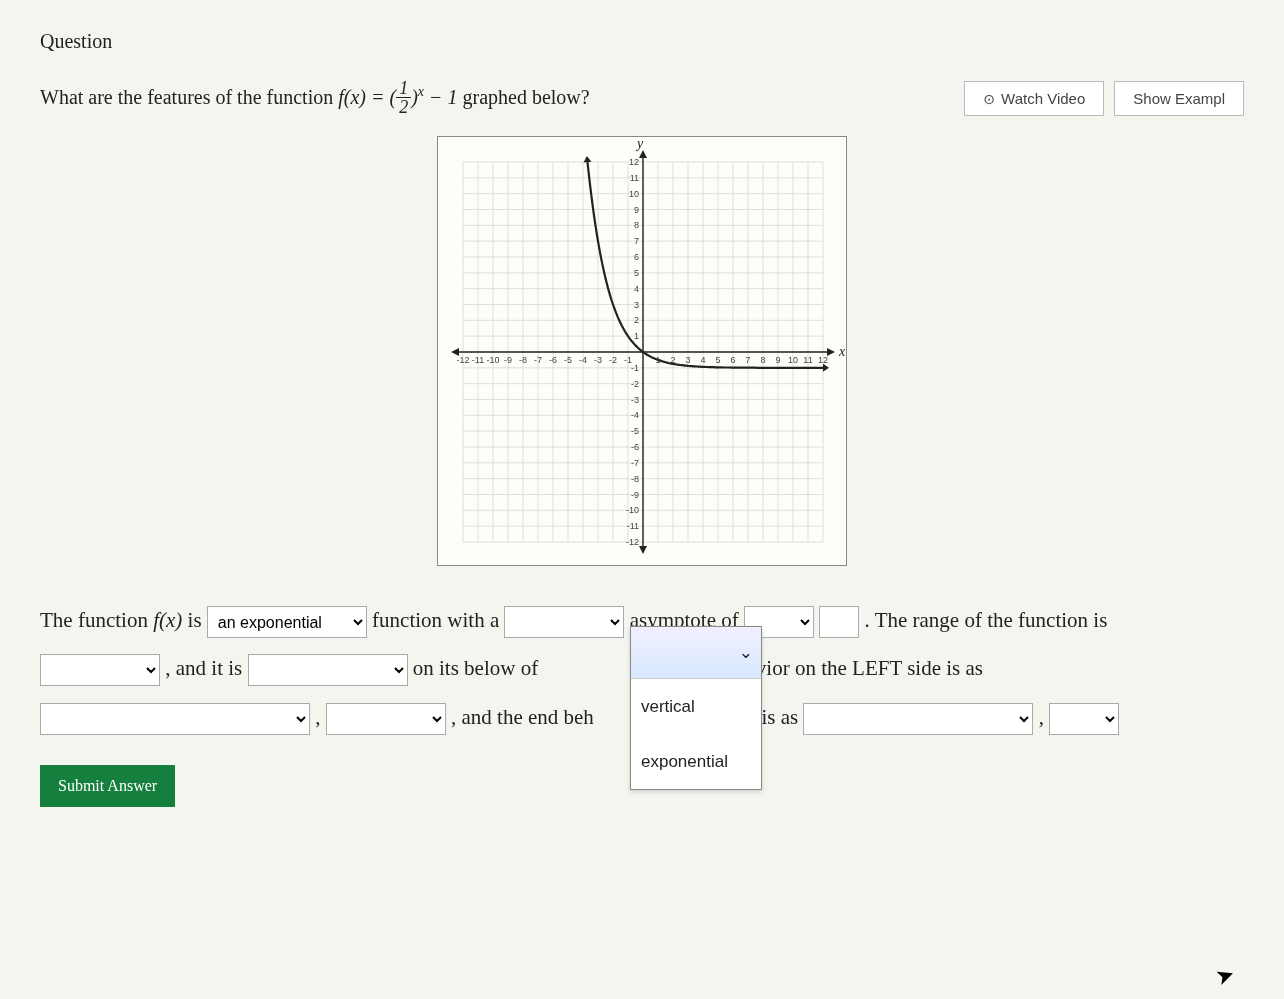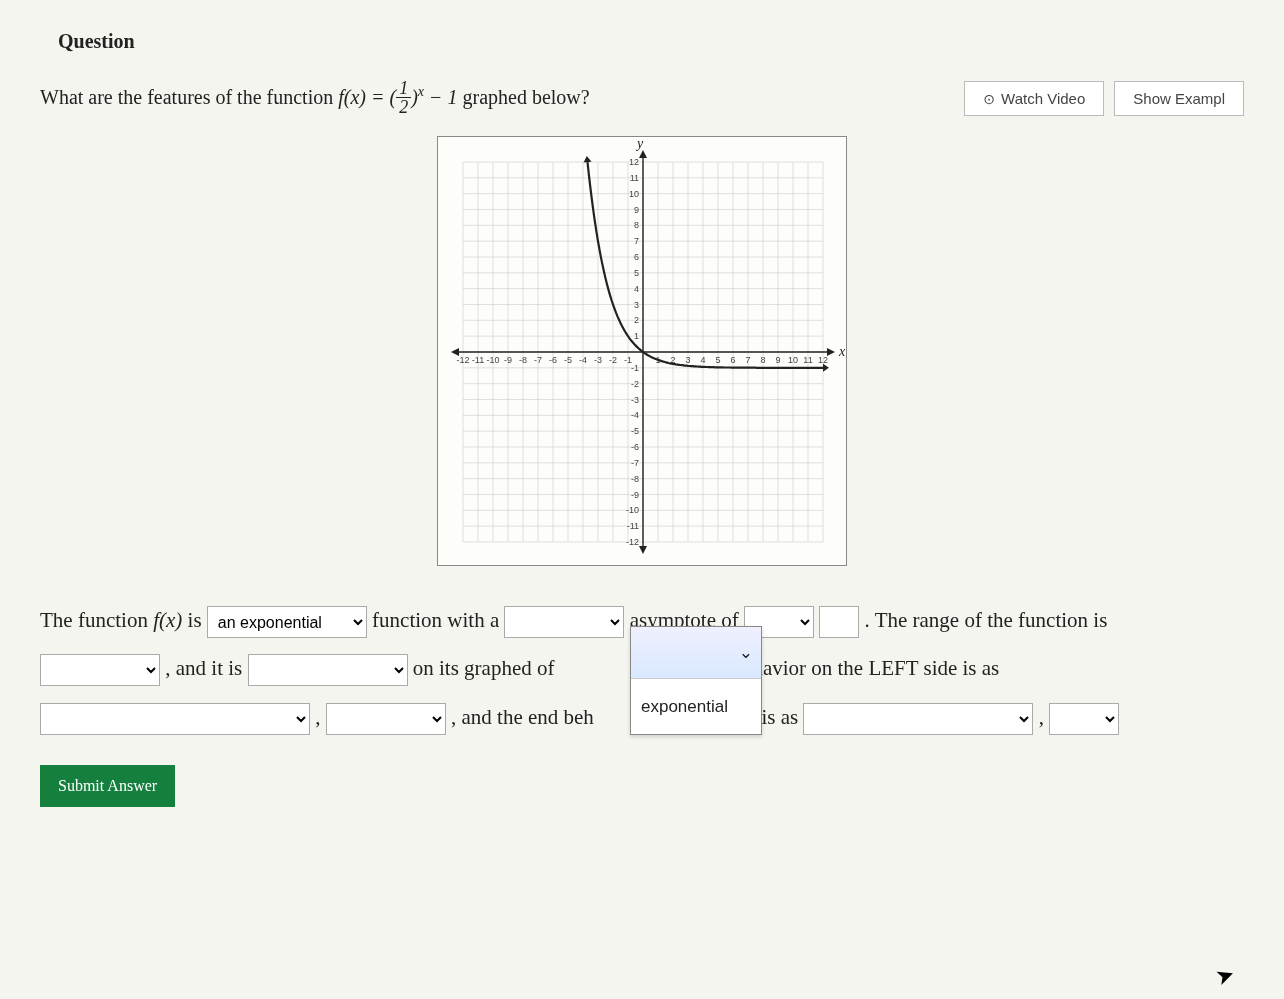--- a/index.html
+++ b/index.html
@@ -11,24 +11,23 @@
     width: 1284px;
     height: 999px;
     position: relative;
     overflow: hidden;
   }
   .page {
     padding: 30px 40px 20px 40px;
     font-size: 19px;
   }
   .heading {
-    font-weight: bold;
+    font-weight: normal;
     font-size: 20px;
     margin-bottom: 28px;
-    margin-left: 18px;
   }
   .top-row {
     display: flex;
     justify-content: space-between;
     align-items: flex-start;
     margin-bottom: 18px;
   }
   .question-text {
     font-size: 20px;
     flex: 1;
@@ -297,39 +296,40 @@
     <span> function with a </span>
     <select class="blank med"><option></option></select>
     <span> asymptote of </span>
     <select class="blank narrow"><option></option></select>
     <input class="blank tiny" style="">
     <span>. The range of the function is</span>
     <br>
     <select class="blank med"><option></option></select>
     <span>, and it is </span>
     <select class="blank wide"><option></option></select>
-    <span> on its graphed of </span>
+    <span> on its below of </span>
     <span style="display:inline-block;width:132px"></span>
     <span>end behavior on the LEFT side is as</span>
     <br>
     <select class="blank xxwide"><option></option></select>
     <span>, </span>
     <select class="blank med"><option></option></select>
     <span>, and the end beh</span>
     <span style="display:inline-block;width:70px"></span>
     <span>GHT side is as </span>
     <select class="blank xwide"><option></option></select>
     <span>, </span>
     <select class="blank narrow"><option></option></select>
 
     <div class="dropdown-open">
       <div class="dd-selected">
         <span></span>
         <span>⌄</span>
       </div>
+      <div class="dd-option">vertical</div>
       <div class="dd-option">exponential</div>
     </div>
   </div>
 
   <button class="submit">Submit Answer</button>
 </div>
 
 <div class="cursor-arrow">➤</div>
 
 </body></html>

